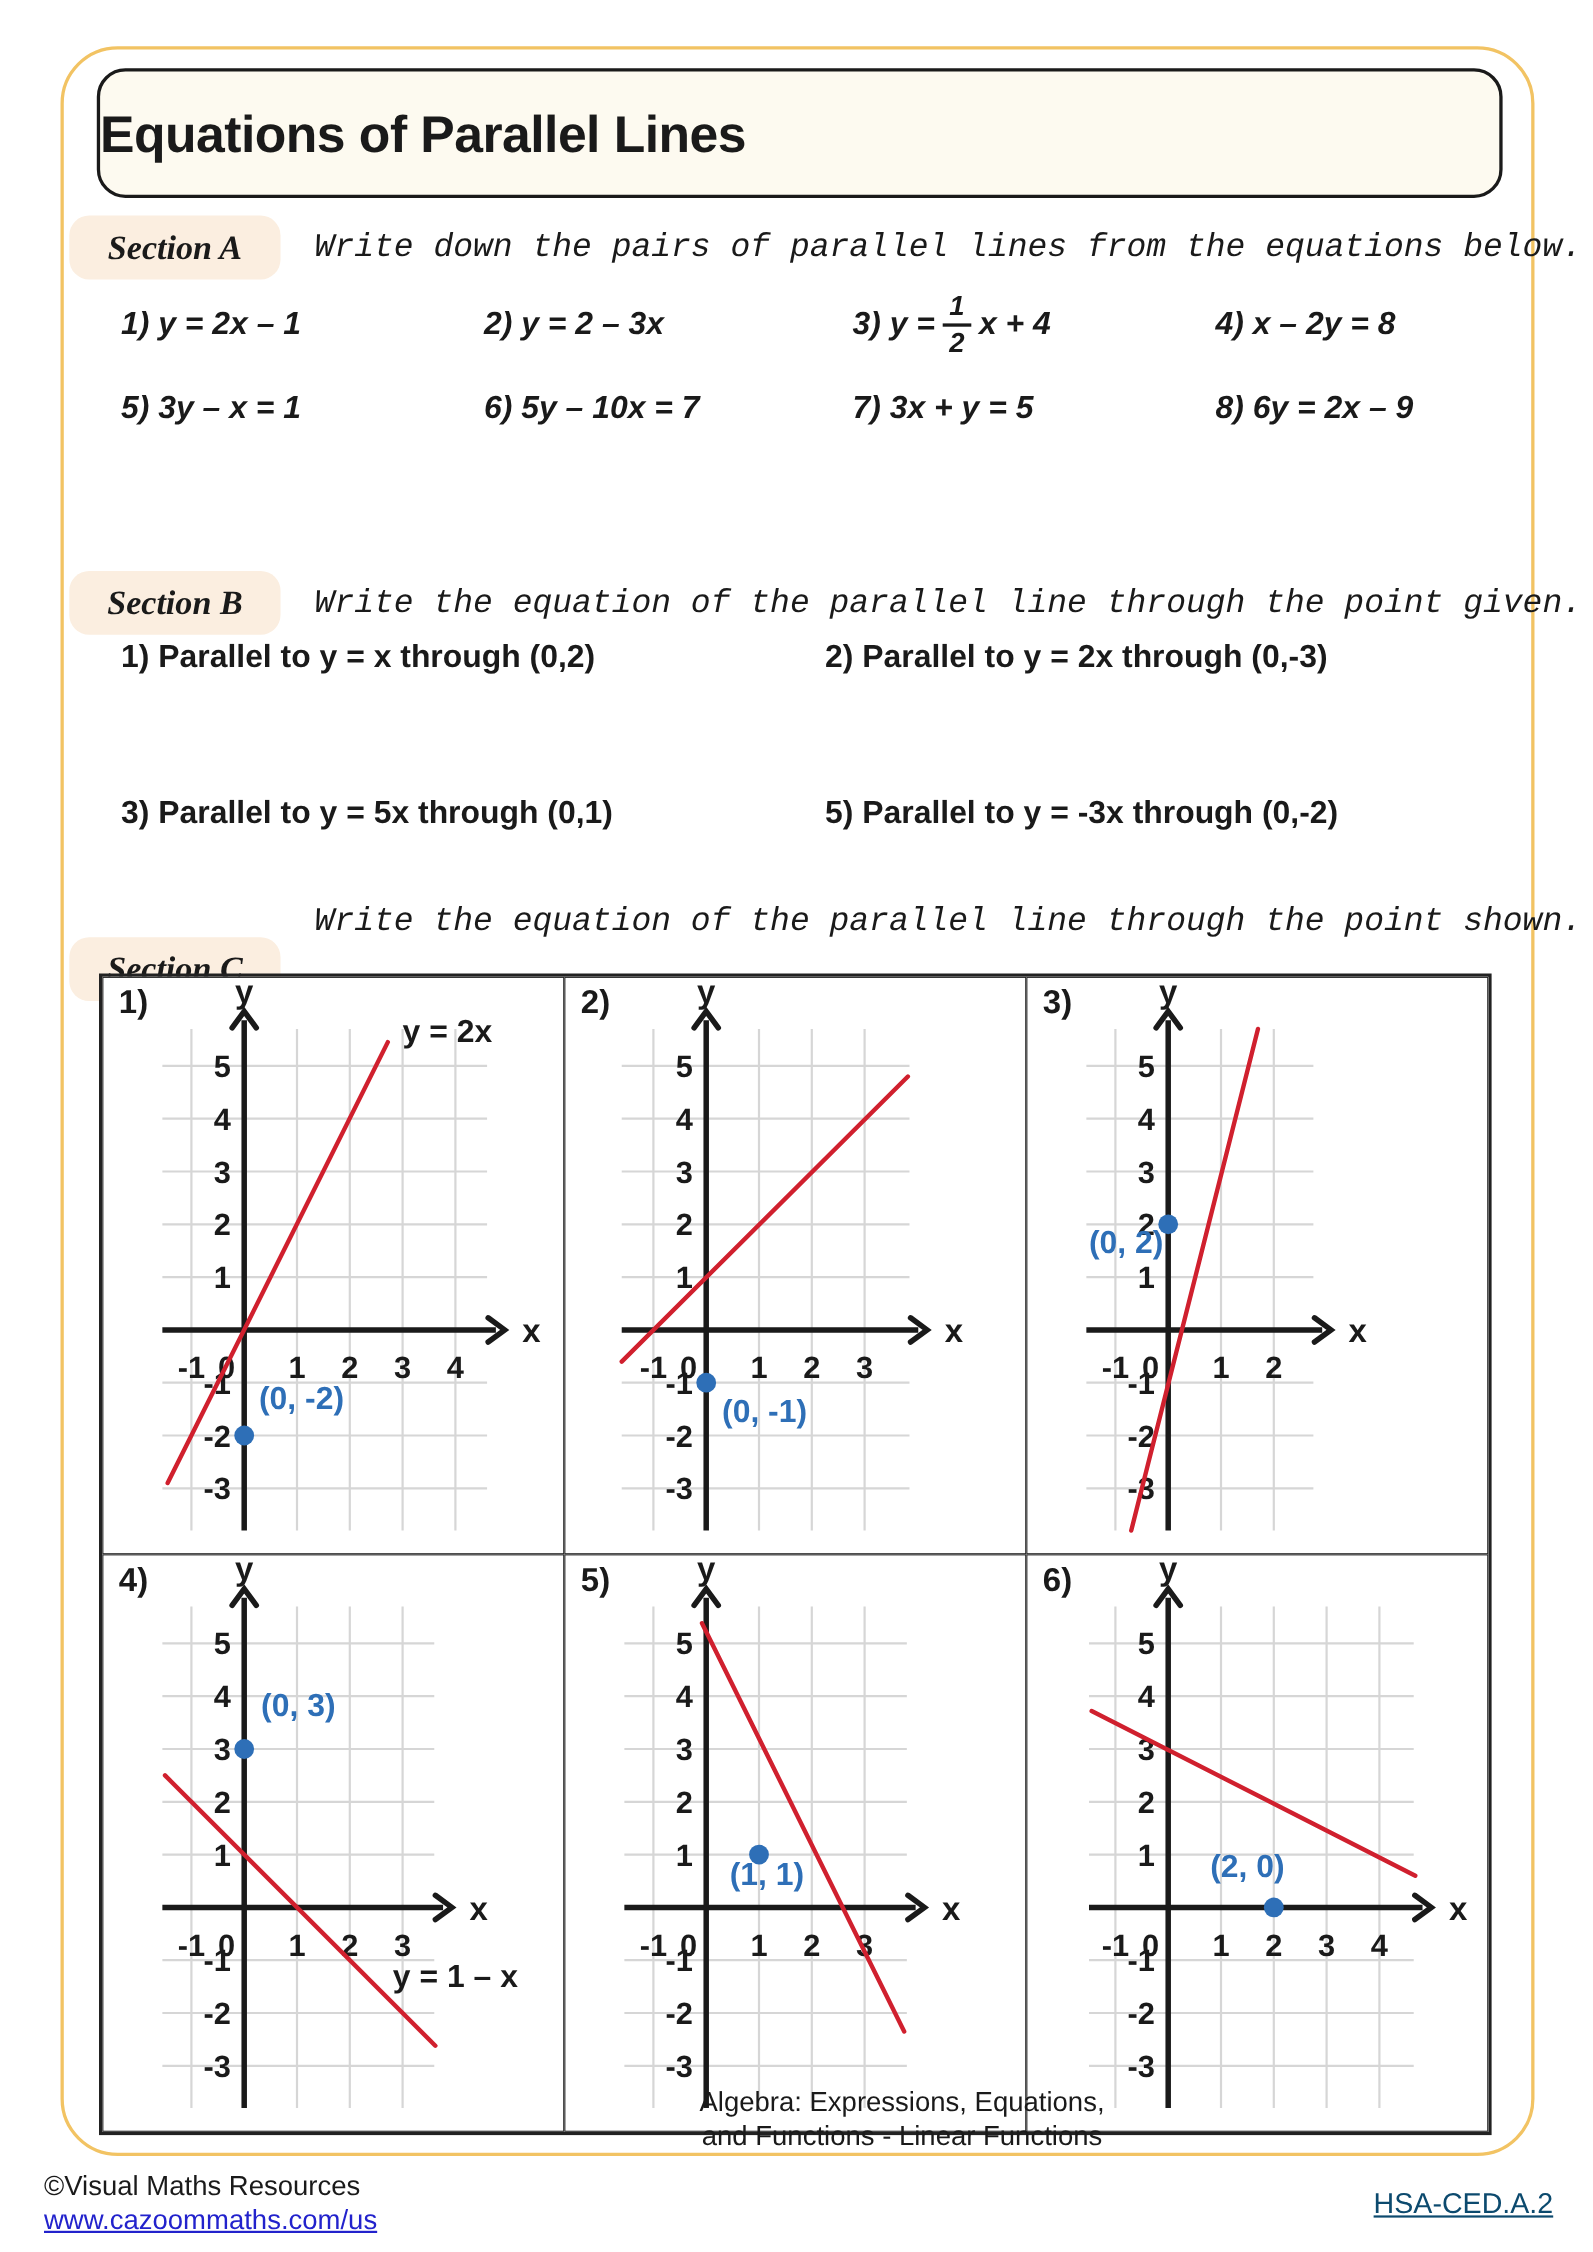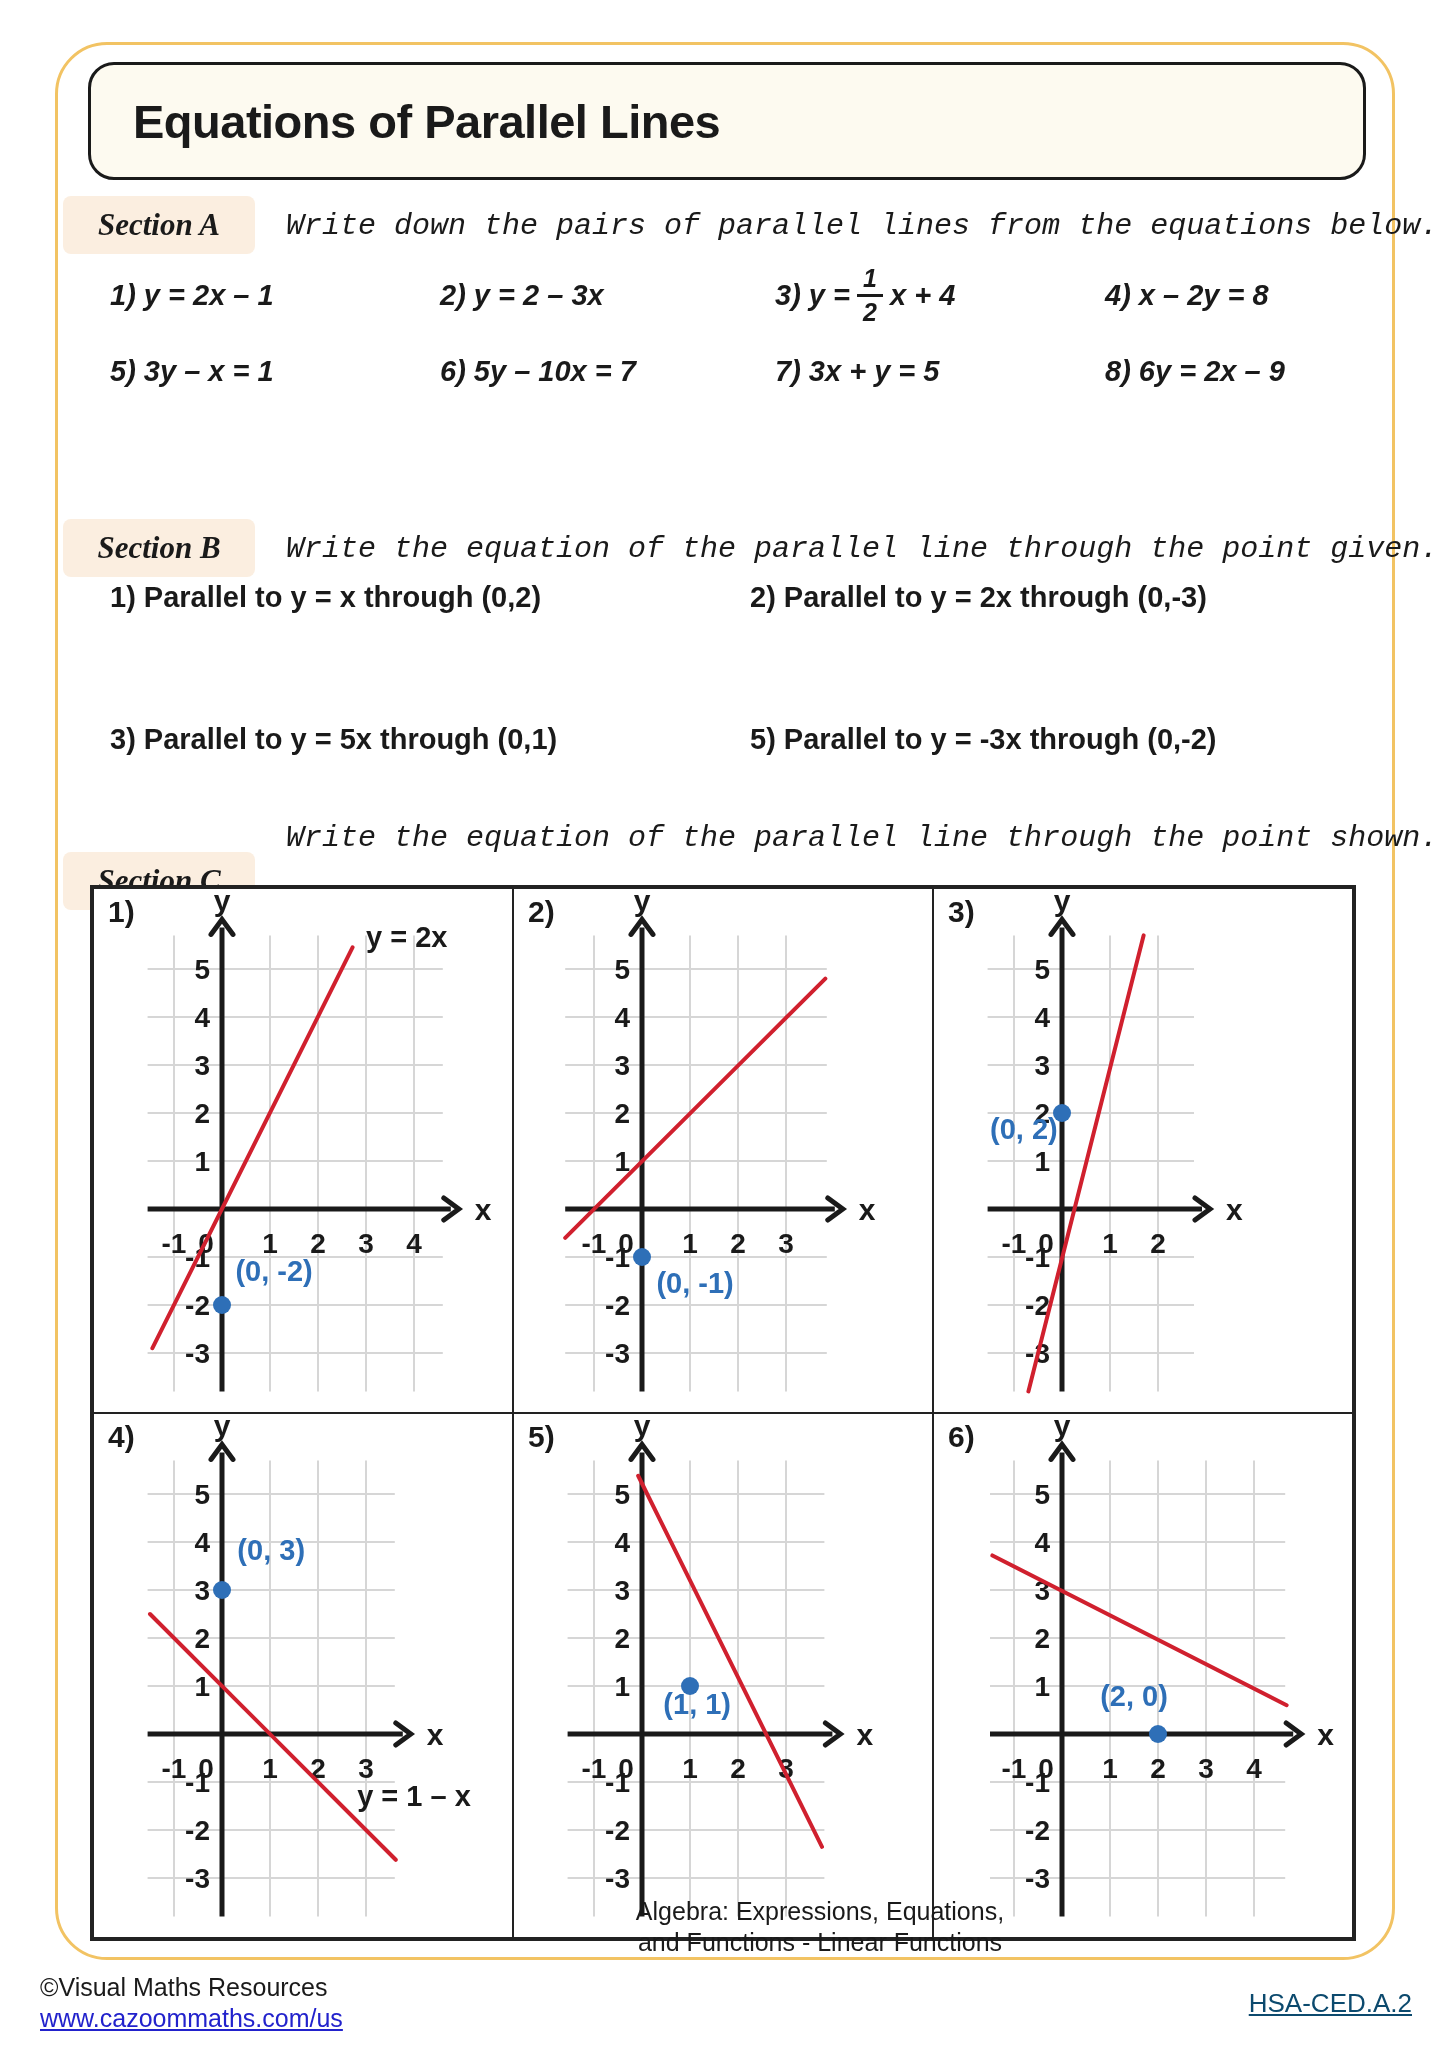--- a/index.html
+++ b/index.html
@@ -8,30 +8,30 @@
   }
   html,body{margin:0;padding:0;background:#fff;}
   .page{position:relative;width:1448px;height:2047px;background:#fff;
         font-family:"Liberation Sans",sans-serif;color:var(--ink);overflow:hidden;}
   .border-frame{position:absolute;left:55px;top:42px;width:1334px;height:1912px;
         border:3px solid var(--yellow);border-radius:52px;}
   
   .title-box{position:absolute;left:88px;top:62px;width:1272px;height:112px;
         background:var(--cream);border:3px solid var(--ink);border-radius:26px;
         display:flex;align-items:center;}
-  .title-text{font-size:47px;font-weight:bold;letter-spacing:-.5px;padding-left:42px;}
+  .title-text{font-size:47px;font-weight:bold;letter-spacing:-.5px;}
   .logo-panel{position:absolute;right:-3px;top:-3px;width:184px;height:112px;
         background:#fff;border:3px solid var(--ink);border-radius:24px;
         display:flex;flex-direction:column;align-items:center;justify-content:flex-start;}
   .logo-square{width:48px;height:62px;background:#000;margin-top:12px;display:block;}
   .logo-word{font-family:"Liberation Serif",serif;font-weight:bold;font-size:26px;
         margin-top:1px;color:#000;}
   
   .pill{position:absolute;width:192px;height:58px;background:var(--peach);
-        border-radius:8px;display:flex;align-items:center;justify-content:center;}
+        border-radius:18px;display:flex;align-items:center;justify-content:center;}
   .pill span{font-family:"Liberation Serif",serif;font-style:italic;font-weight:bold;font-size:31px;}
   .instr{position:absolute;left:286px;font-family:Liberation Mono, monospace;
         font-style:italic;font-size:30px;line-height:40px;}
   
   .eq-grid{position:absolute;left:110px;top:255px;width:1250px;display:grid;
         grid-template-columns:330px 335px 330px 1fr;grid-template-rows:80px 52px;
         grid-row-gap:10px;align-items:center;}
   .eq{font-size:29px;font-weight:bold;white-space:nowrap;display:flex;align-items:center;font-style:italic;}
   .frac{display:inline-flex;flex-direction:column;align-items:center;margin:0 7px;
         font-size:25px;line-height:1.05;}

